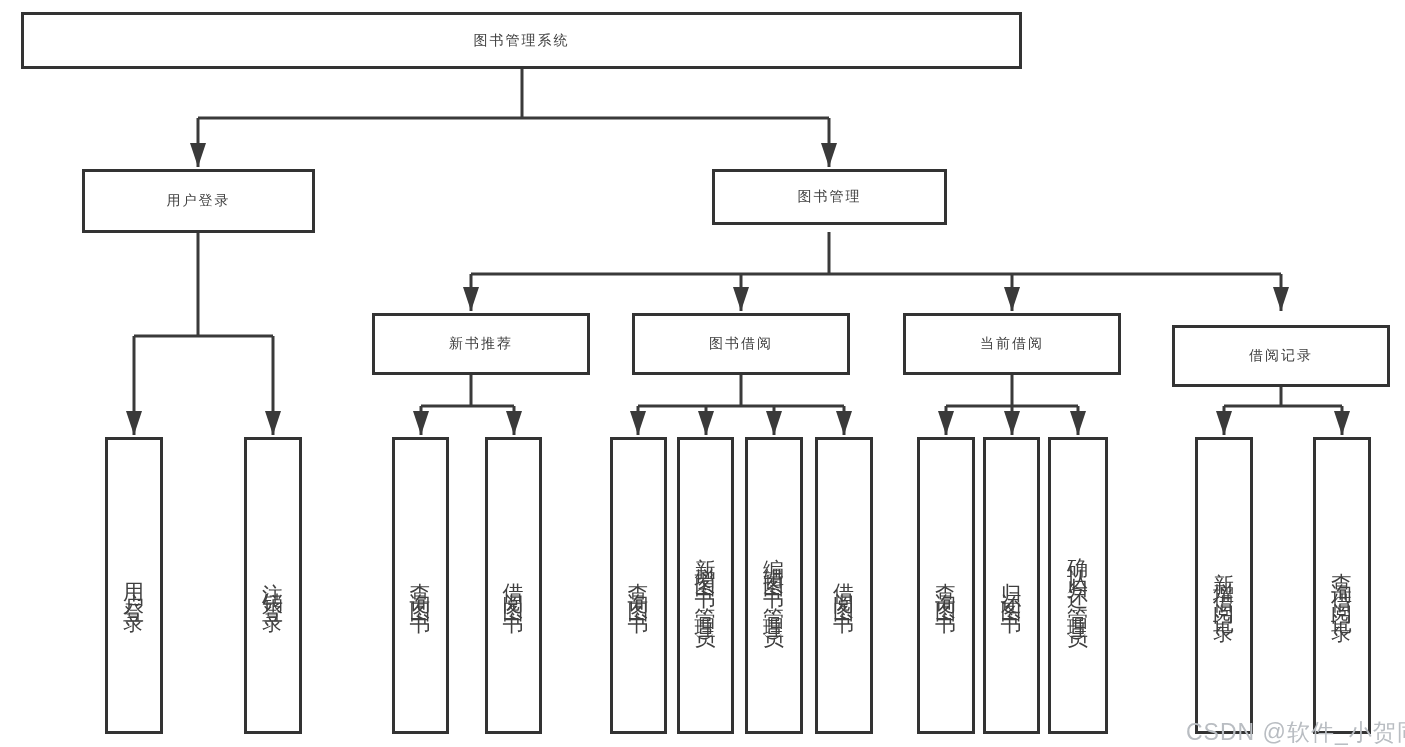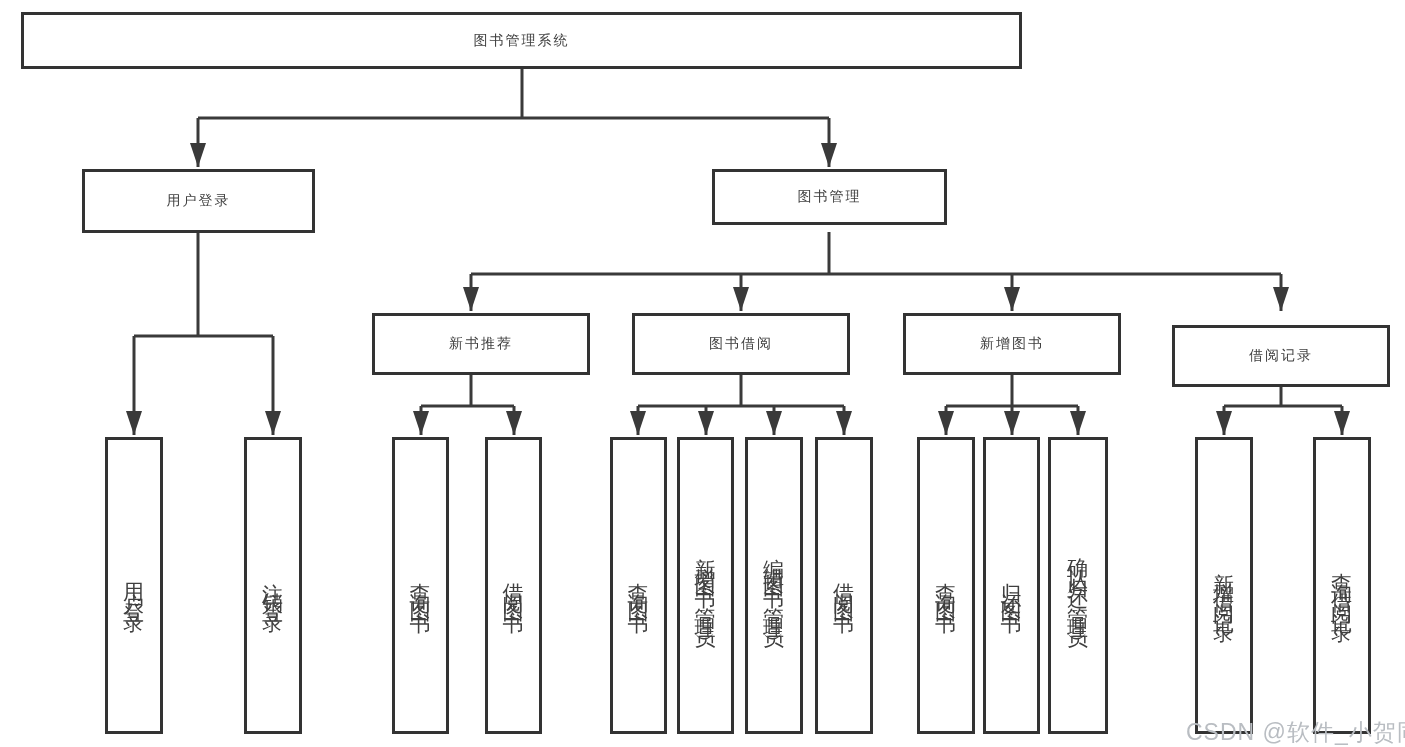--- a/index.html
+++ b/index.html
@@ -86,21 +86,21 @@
     <line class="cline" x1="1342" y1="406" x2="1342" y2="435" marker-end="url(#ah)"></line>
   </svg>
 
   <div class="node hbox" style="left:21px;top:12px;width:1001px;height:57px;">图书管理系统</div>
 
   <div class="node hbox" style="left:82px;top:169px;width:233px;height:64px;">用户登录</div>
   <div class="node hbox" style="left:712px;top:169px;width:235px;height:56px;">图书管理</div>
 
   <div class="node hbox" style="left:362px;top:313px;width:218px;height:62px;margin-left:10px;">新书推荐</div>
   <div class="node hbox" style="left:632px;top:313px;width:218px;height:62px;">图书借阅</div>
-  <div class="node hbox" style="left:903px;top:313px;width:218px;height:62px;">新增图书</div>
+  <div class="node hbox" style="left:903px;top:313px;width:218px;height:62px;">当前借阅</div>
   <div class="node hbox" style="left:1172px;top:325px;width:218px;height:62px;">借阅记录</div>
 
   <div class="node vbox" style="left:105px;width:58px;">用户登录</div>
   <div class="node vbox" style="left:244px;width:58px;">注销登录</div>
 
   <div class="node vbox" style="left:392px;width:57px;">查询图书</div>
   <div class="node vbox" style="left:485px;width:57px;">借阅图书</div>
 
   <div class="node vbox" style="left:610px;width:57px;">查询图书</div>
   <div class="node vbox" style="left:677px;width:57px;">新增图书（管理员）</div>

